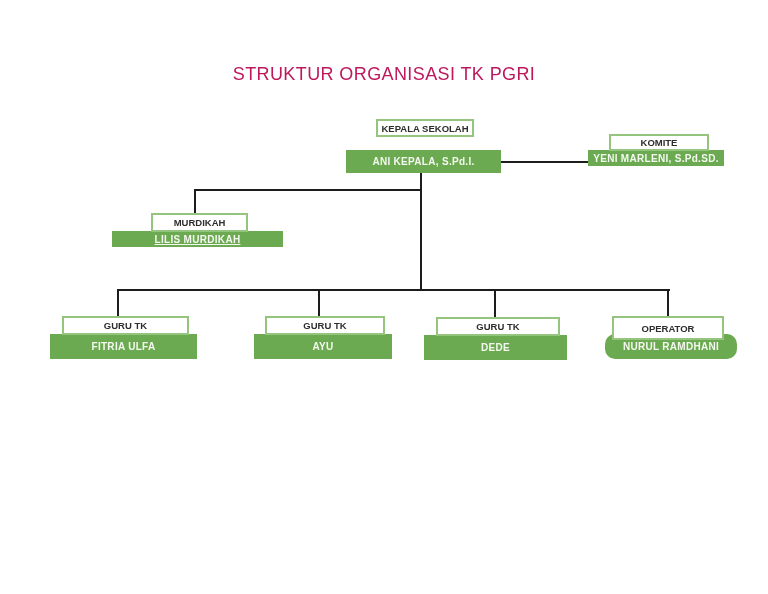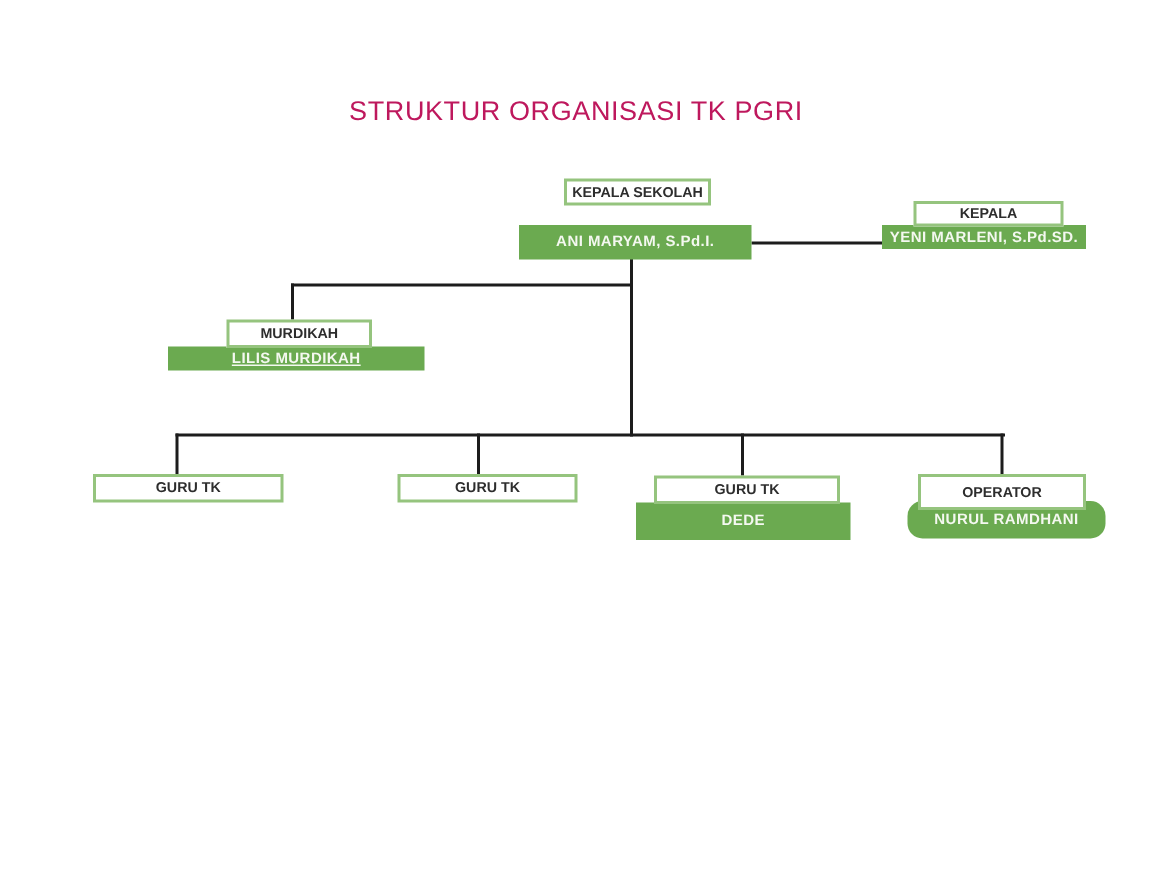--- a/index.html
+++ b/index.html
@@ -96,31 +96,33 @@
   <div class="line l-komite"></div>
   <div class="line l-stem"></div>
   <div class="line l-branch-h"></div>
   <div class="line l-branch-v"></div>
   <div class="line l-bar"></div>
   <div class="line l-drop1"></div>
   <div class="line l-drop2"></div>
   <div class="line l-drop3"></div>
   <div class="line l-drop4"></div>
 
-  <div class="name-box g-kepala">ANI MARYAM, S.Pd.I.</div>
+  <div class="name-box g-kepala">ANI KEPALA, S.Pd.I.</div>
   <div class="role-box w-kepala">KEPALA SEKOLAH</div>
 
   <div class="name-box g-komite">YENI MARLENI, S.Pd.SD.</div>
-  <div class="role-box w-komite">KEPALA</div>
+  <div class="role-box w-komite">KOMITE</div>
 
   <div class="name-box g-bendahara">LILIS MURDIKAH</div>
   <div class="role-box w-bendahara">MURDIKAH</div>
 
+  <div class="name-box g-guru1">FITRIA ULFA</div>
   <div class="role-box w-guru1">GURU TK</div>
 
+  <div class="name-box g-guru2">AYU</div>
   <div class="role-box w-guru2">GURU TK</div>
 
   <div class="name-box g-guru3">DEDE</div>
   <div class="role-box w-guru3">GURU TK</div>
 
   <div class="name-box g-operator">NURUL RAMDHANI</div>
   <div class="role-box w-operator">OPERATOR</div>
 
 </div>
 

